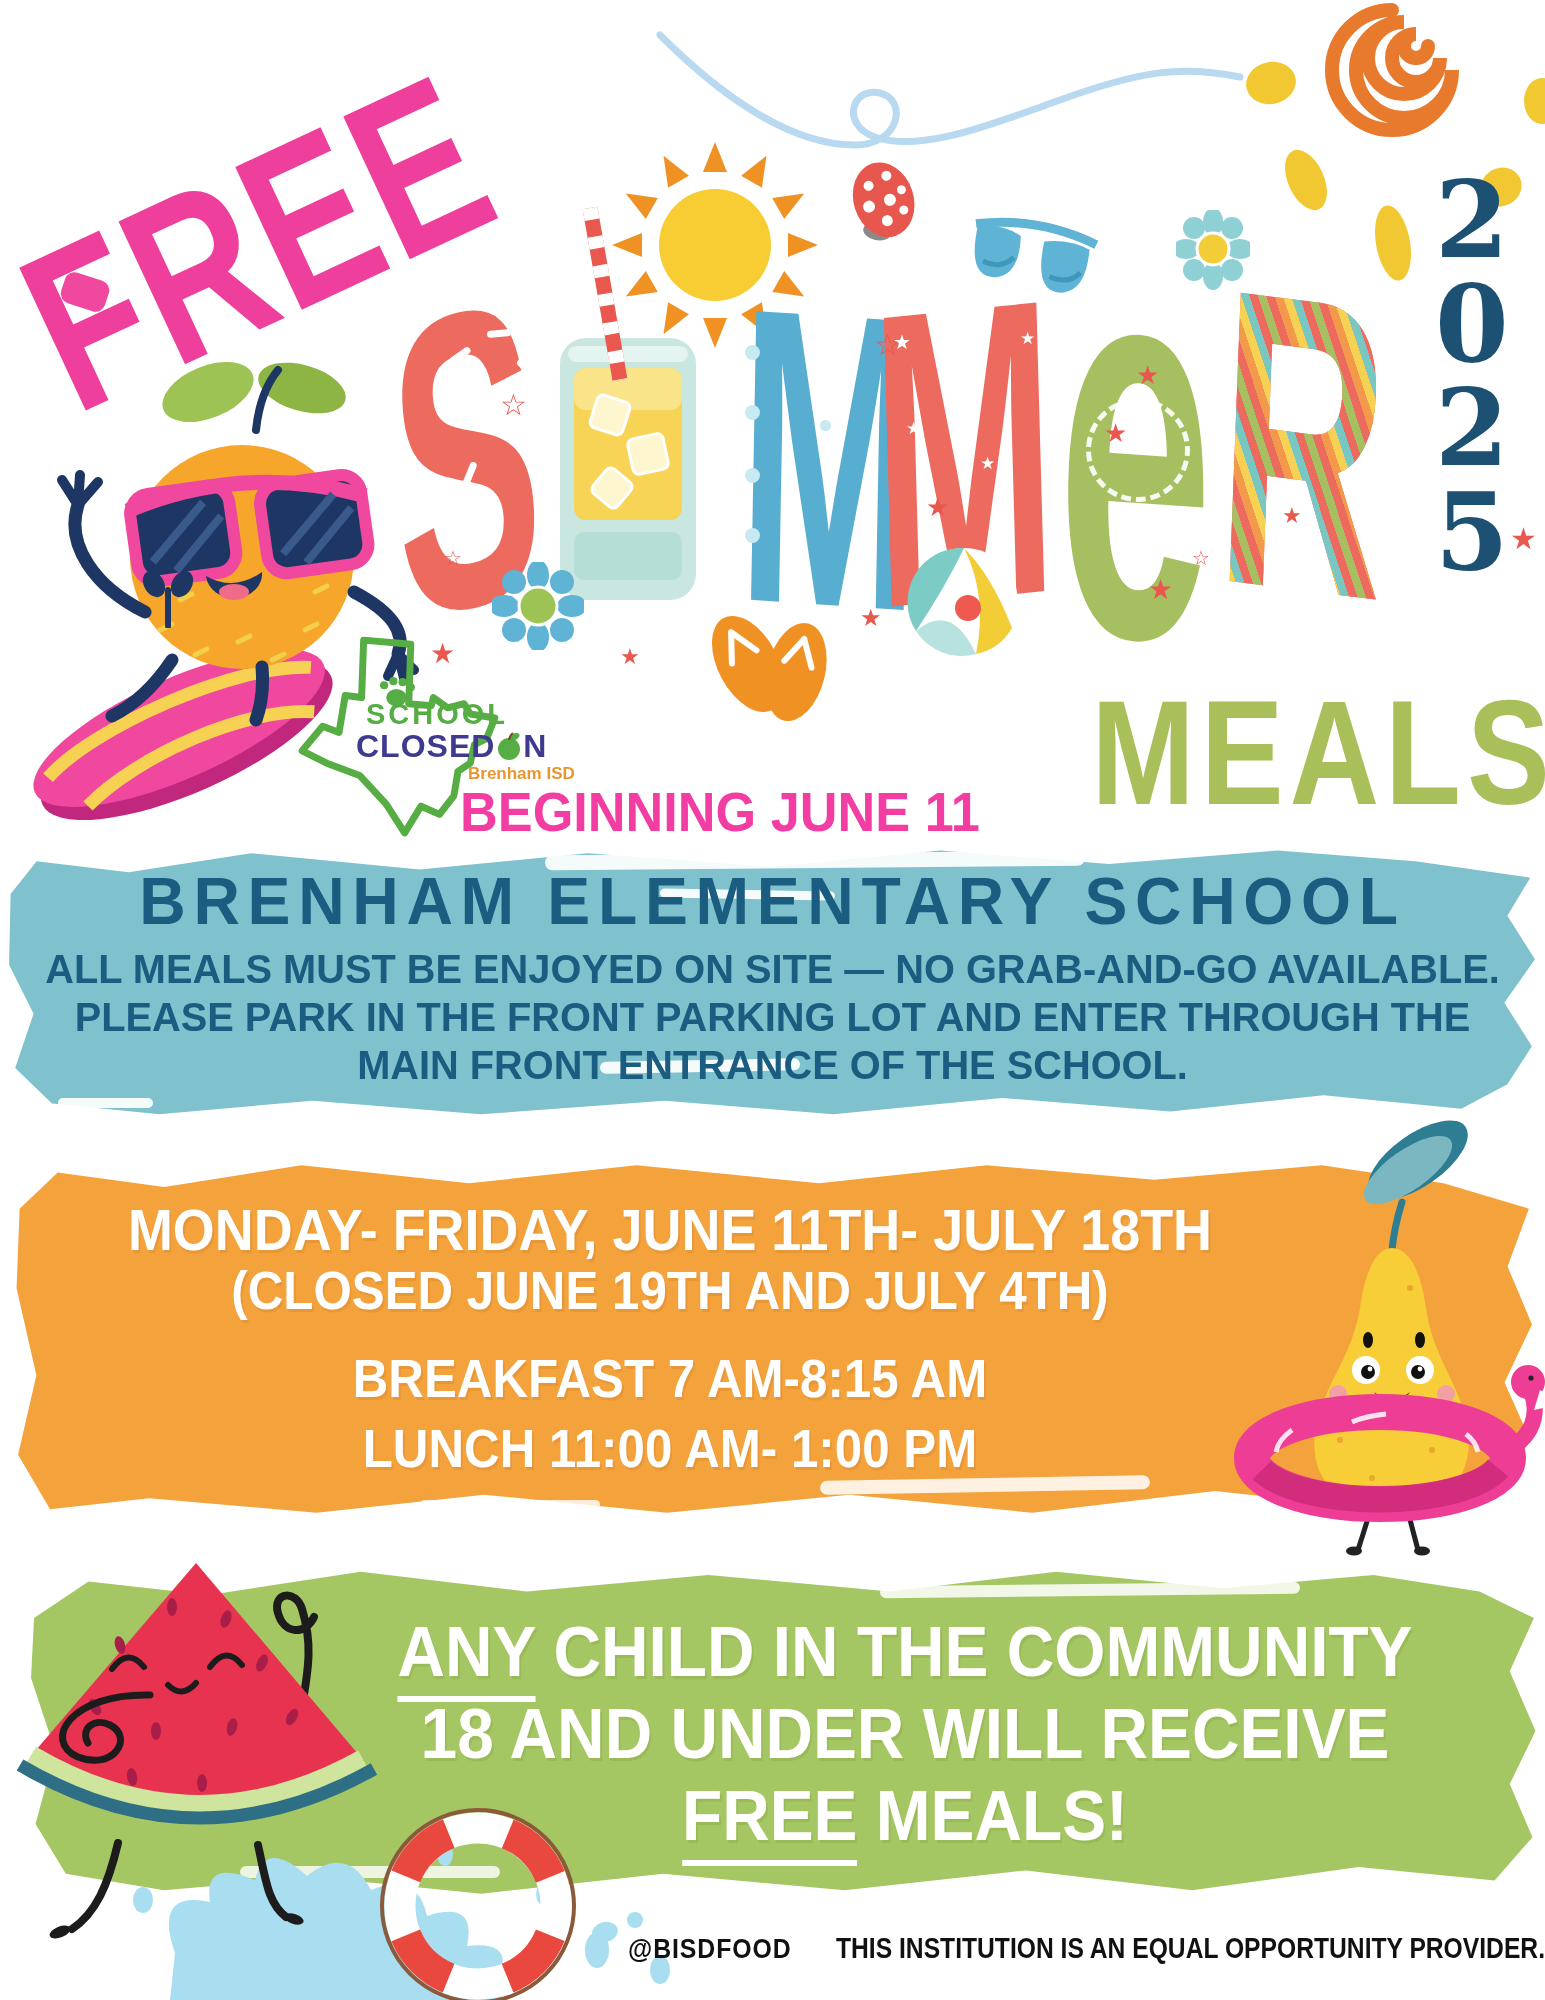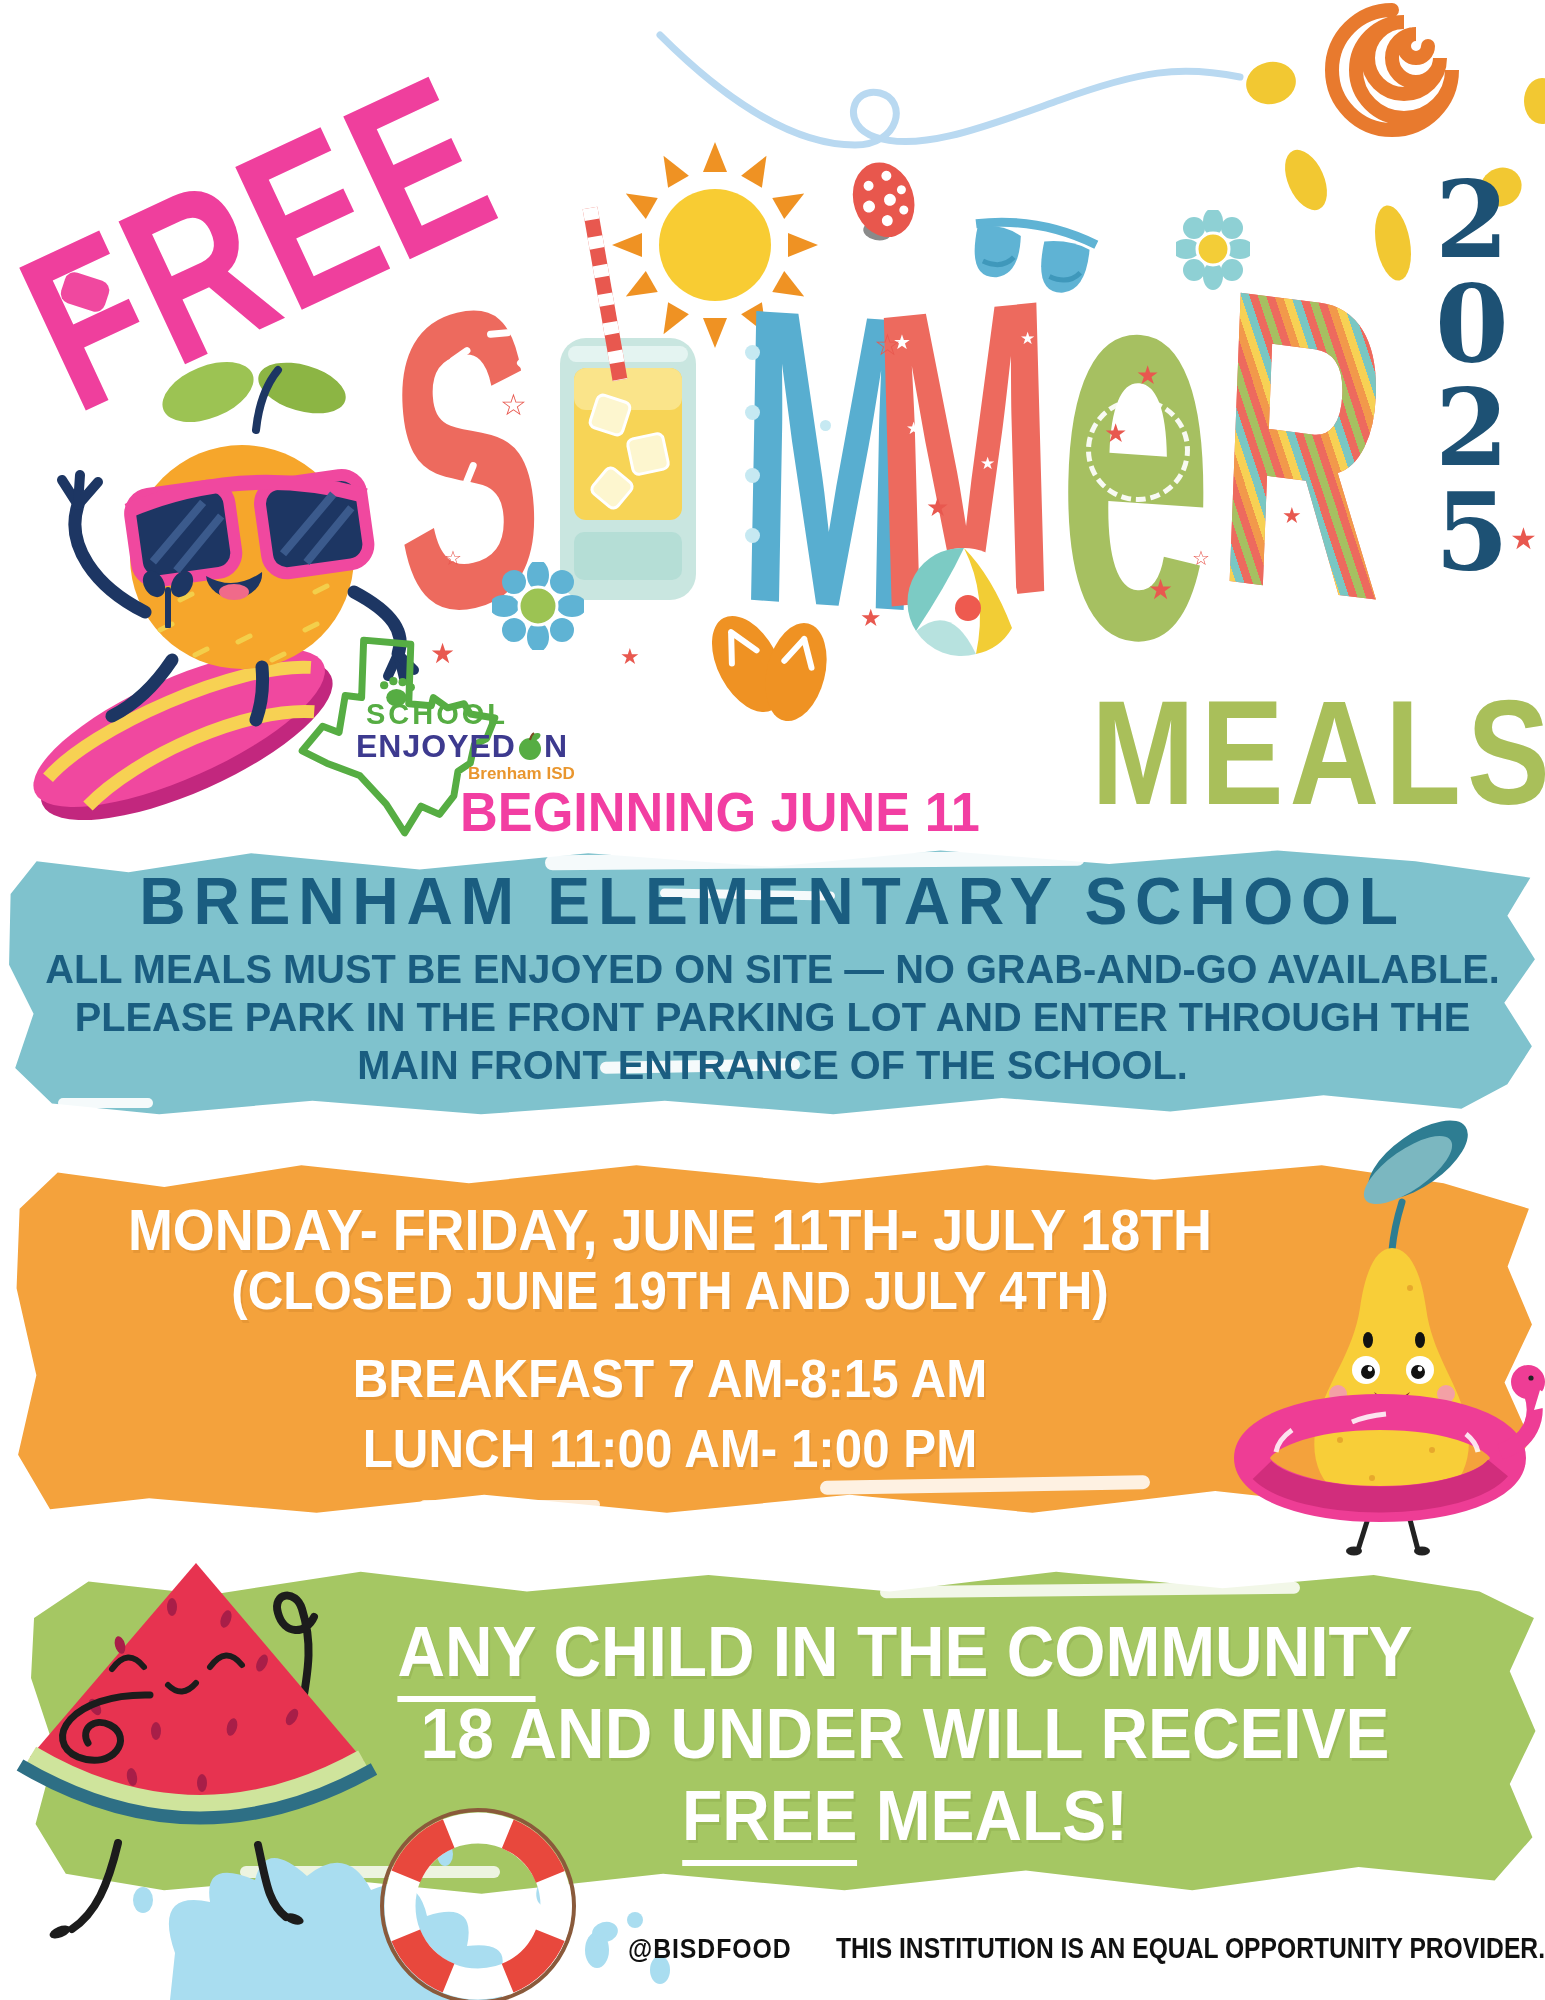--- a/index.html
+++ b/index.html
@@ -297,21 +297,21 @@
   <g fill="#56ad43">
     <ellipse cx="49" cy="31" rx="5" ry="4.2"></ellipse>
     <circle cx="43" cy="25" r="2"></circle>
       <circle cx="47.5" cy="23" r="2"></circle>
       <circle cx="52" cy="23.5" r="2"></circle>
       <circle cx="56" cy="26" r="2"></circle>
   </g>
 </svg>
 <div class="abs logo-child nosel">SCHOOL</div>
 <div class="abs logo-nutr nosel">
-  <span>ENJOYED</span>
+  <span>CLOSED</span>
   <svg width="26" height="30" viewBox="0 0 26 30" style="margin:0 1px 2px 1px">
     <circle cx="13" cy="18" r="11" fill="#56ad43"></circle>
     <ellipse cx="18" cy="6" rx="6" ry="3.4" fill="#56ad43" transform="rotate(-28 18 6)"></ellipse>
     <path d="M13 9 q 1 -5 4 -7" stroke="#7a4b22" stroke-width="2" fill="none"></path>
   </svg>
   <span>N</span>
 </div>
 <div class="abs logo-dist nosel">Brenham ISD</div>
 
 <div class="abs meals nosel">MEALS</div>

